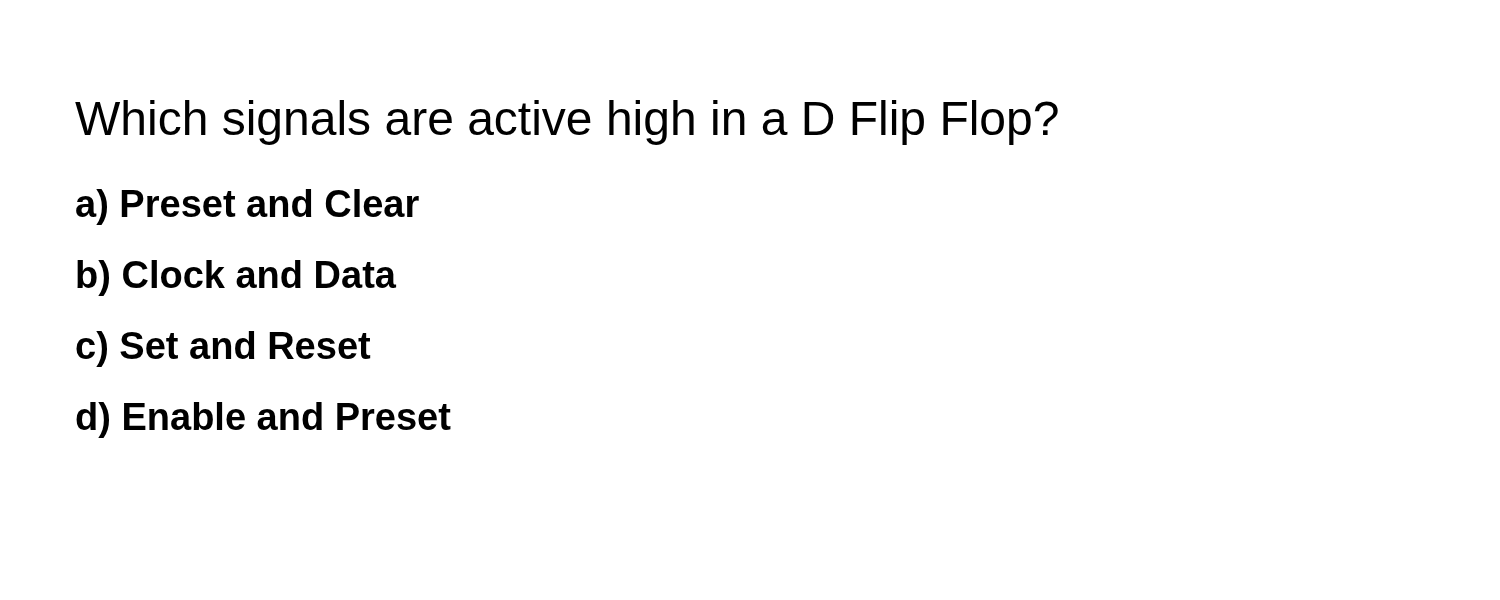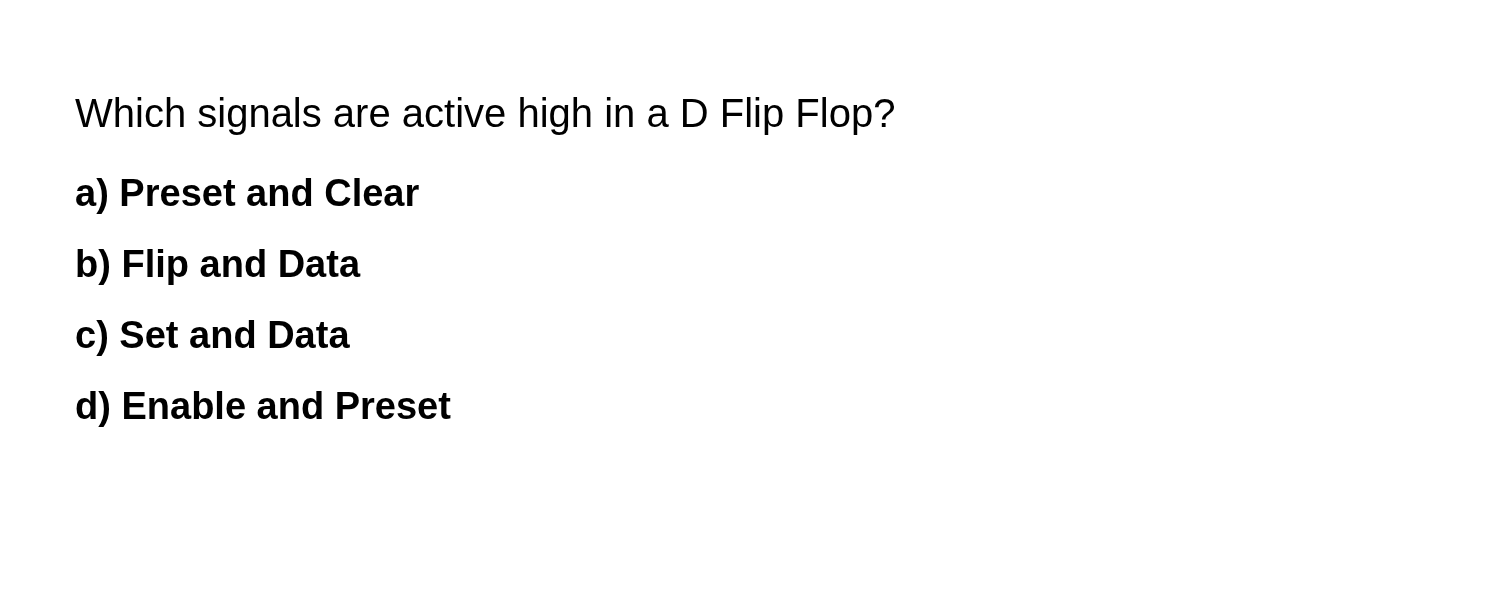--- a/index.html
+++ b/index.html
@@ -9,21 +9,21 @@
     }
     body {
       width: 1500px;
       height: 600px;
       background: #ffffff;
       font-family: -apple-system, BlinkMacSystemFont, "Segoe UI", Helvetica, Arial, sans-serif;
       padding: 85px 75px;
       color: #000000;
     }
     .question {
-      font-size: 40px;
+      font-size: 48px;
       line-height: 1.4;
       margin-bottom: 24px;
       font-weight: 400;
     }
     .option {
       font-size: 38px;
       line-height: 1.5;
       margin-bottom: 14px;
       font-weight: 700;
     }
@@ -33,24 +33,24 @@
 
 <div class="question">Which signals are active high in a D Flip Flop?</div>
 
 <div class="option">
   <span>a)</span>
   <span>Preset and Clear</span>
 </div>
 
 <div class="option">
   <span>b)</span>
-  <span>Flip and Data</span>
+  <span>Clock and Data</span>
 </div>
 
 <div class="option">
   <span>c)</span>
-  <span>Set and Data</span>
+  <span>Set and Reset</span>
 </div>
 
 <div class="option">
   <span>d)</span>
   <span>Enable and Preset</span>
 </div>
 
 </body></html>

